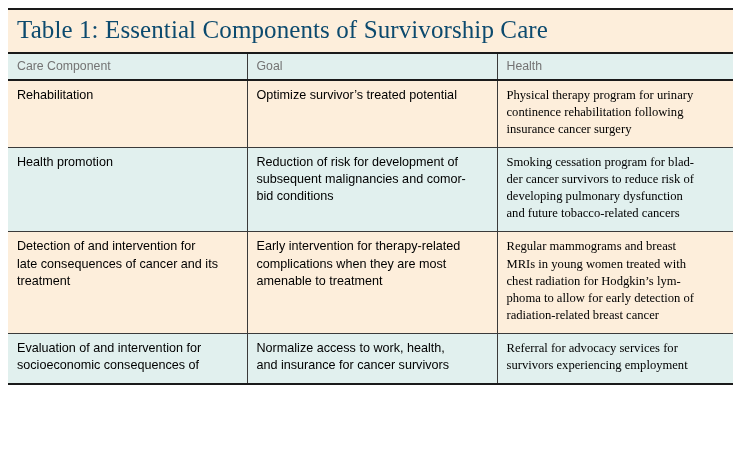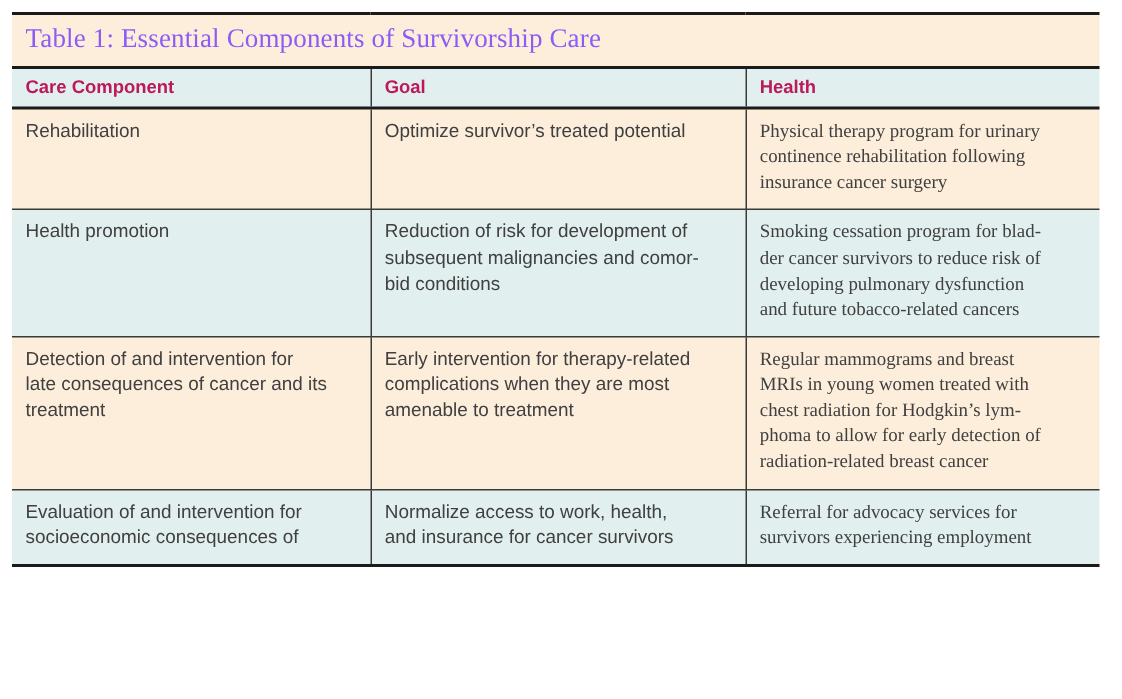--- a/index.html
+++ b/index.html
@@ -31,47 +31,47 @@
   col.c3 { width: 236px; }
 
   
   tr.title-row td {
     background: #fdeedb;
     padding: 6px 9px 8px 9px;
     border-bottom: 2px solid #1a1a1a;
   }
   .title-text {
     font-family: "Liberation Serif", serif;
-    font-size: 18px;
-    color: #8b5cf6;
+    font-size: 25px;
+    color: #0c4a6e;
     letter-spacing: 0.1px;
     line-height: 1.1;
     white-space: nowrap;
   }
 
   
   tr.header-row th {
     background: #e1f0ee;
     text-align: left;
     vertical-align: middle;
     font-size: 12.3px;
-    font-weight: bold;
-    color: #be185d;
+    font-weight: normal;
+    color: #737373;
     padding: 5px 9px 6px 9px;
     border-bottom: 2px solid #1a1a1a;
     border-right: 1.5px solid #3a3a3a;
   }
   tr.header-row th:last-child { border-right: none; }
 
   
   table.survivorship td.cell {
     vertical-align: top;
     font-size: 12.6px;
     line-height: 1.36;
-    color: #404040;
+    color: #000000;
     padding: 6px 9px 9px 9px;
     border-right: 1.5px solid #3a3a3a;
     border-bottom: 1.5px solid #3a3a3a;
   }
   table.survivorship td.cell:last-child { border-right: none; font-family: Liberation Serif, serif; }
   tr.body-row:last-child td.cell { border-bottom: none; }
 
   tr.tone-cream td.cell { background: #fdeedb; }
   tr.tone-mint  td.cell { background: #e1f0ee; }
 

